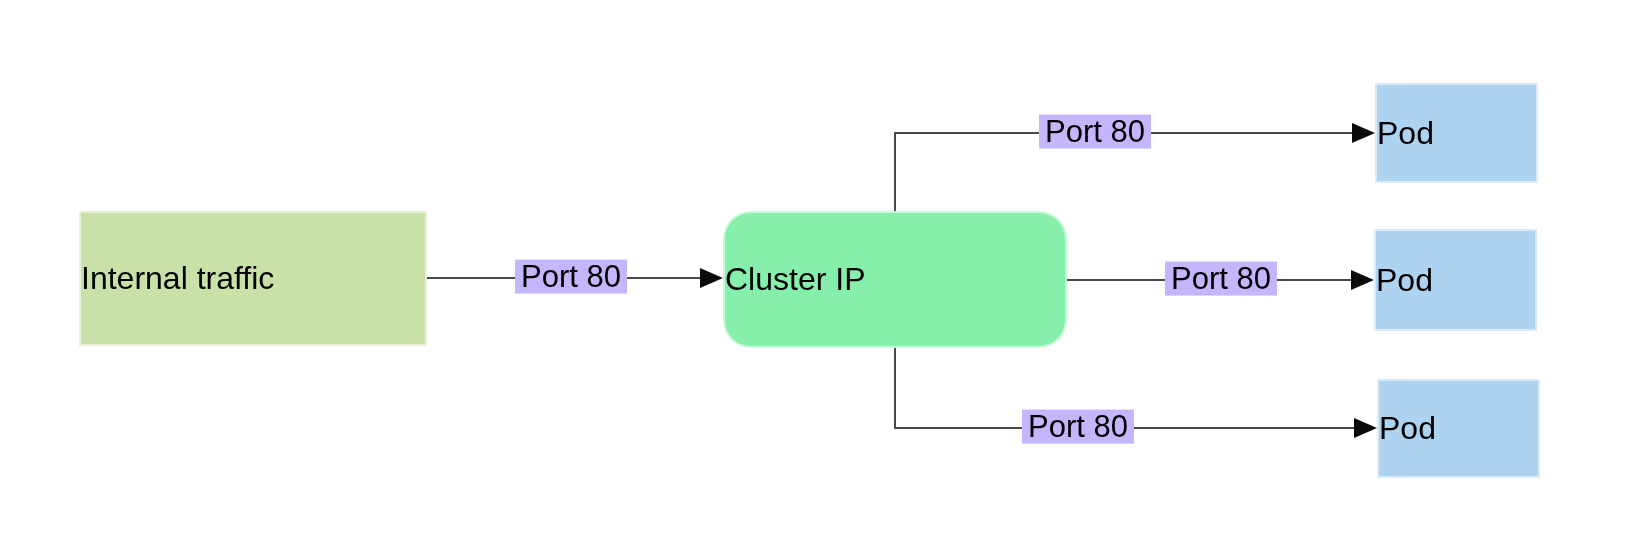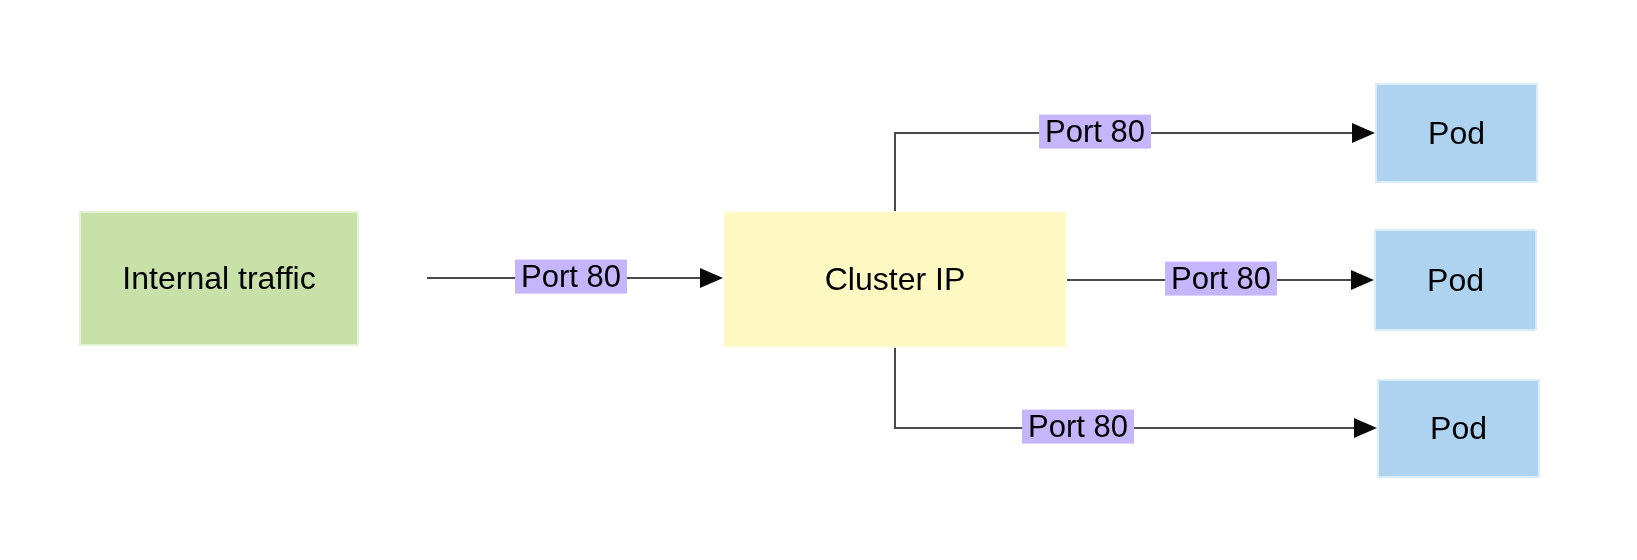--- a/index.html
+++ b/index.html
@@ -30,31 +30,31 @@
   }
   .connectors polygon {
     fill: #0a0a0a;
     stroke: none;
   }
   .node {
     position: absolute;
     box-sizing: border-box;
     display: flex;
     align-items: center;
-    justify-content: center;
+    justify-content: flex-start;
     z-index: 2;
     color: #000000;
     border: 2px solid rgba(255, 255, 255, 0.55);
   }
   .node span {
     font-size: 32px;
     line-height: 1.15;
     white-space: nowrap;
   }
-  .node-internal-traffic { left: 79px;  top: 211px; width: 280px; height: 135px; background: #c7e1a8; }
+  .node-internal-traffic { left: 79px;  top: 211px; width: 348px; height: 135px; background: #c7e1a8; }
   .node-cluster-ip       { left: 723px; top: 211px; width: 344px; height: 137px; background: #87b1d3; }
   .node-pod-1            { left: 1375px; top: 83px;  width: 163px; height: 100px; background: #aed3f1; }
   .node-pod-2            { left: 1374px; top: 229px; width: 163px; height: 102px; background: #aed3f1; }
   .node-pod-3            { left: 1377px; top: 379px; width: 163px; height: 99px;  background: #aed3f1; }
   .edge-label {
     position: absolute;
     z-index: 3;
     transform: translate(-50%, -54%);
     background: #c4b5fd;
     color: #000000;
@@ -89,21 +89,21 @@
     <g>
       <path d="M895 348 L895 428 L1356 428"></path>
       <polygon points="1377,428 1354,418 1354,438"></polygon>
     </g>
   </svg>
 
   <div class="node node-internal-traffic" style="background-color: rgb(199, 225, 168);">
     <span>Internal traffic</span>
   </div>
 
-  <div class="node node-cluster-ip" style="background-color: #fef9c3;">
+  <div class="node node-cluster-ip" style="background-color: #86efac; border-radius: 28px;">
     <span>Cluster IP</span>
   </div>
 
   <div class="node node-pod-1" style="background-color: rgb(174, 211, 241);">
     <span>Pod</span>
   </div>
 
   <div class="node node-pod-2" style="background-color: rgb(174, 211, 241);">
     <span>Pod</span>
   </div>

